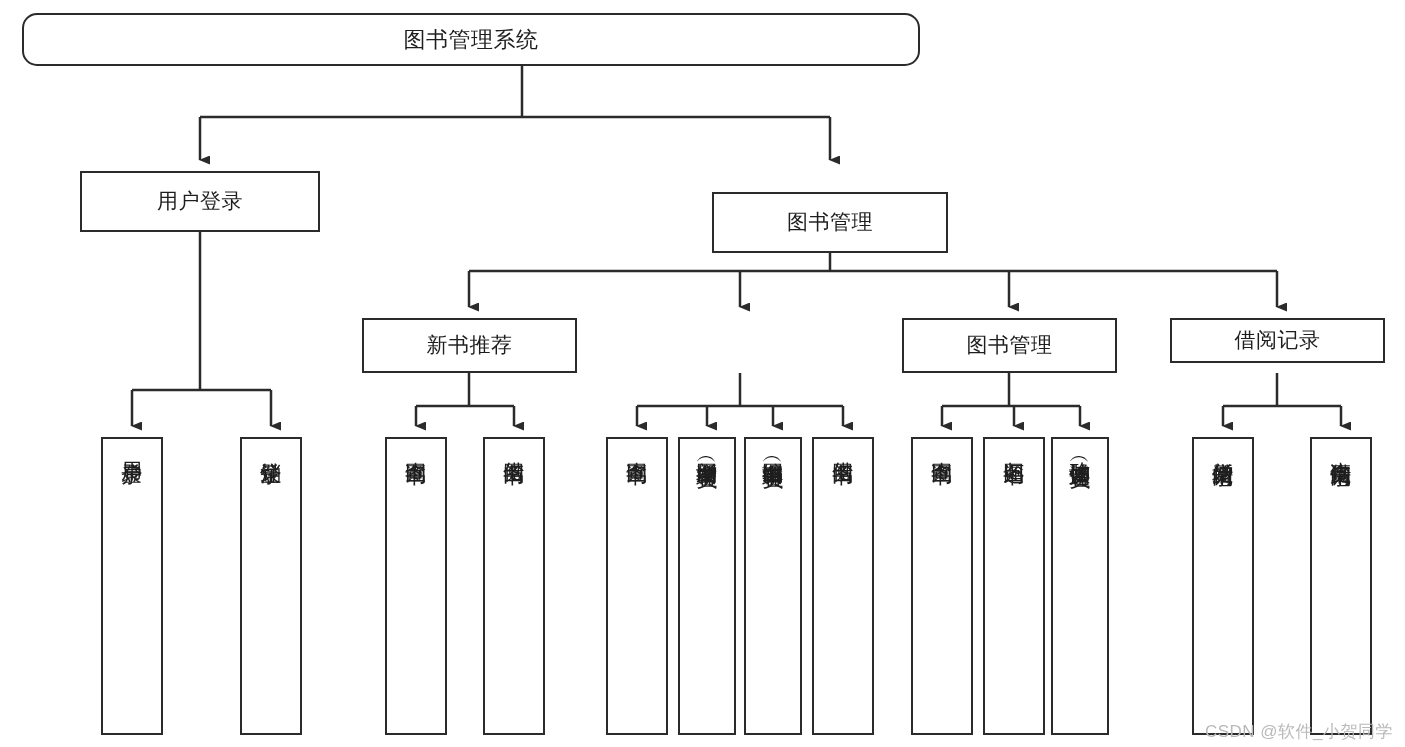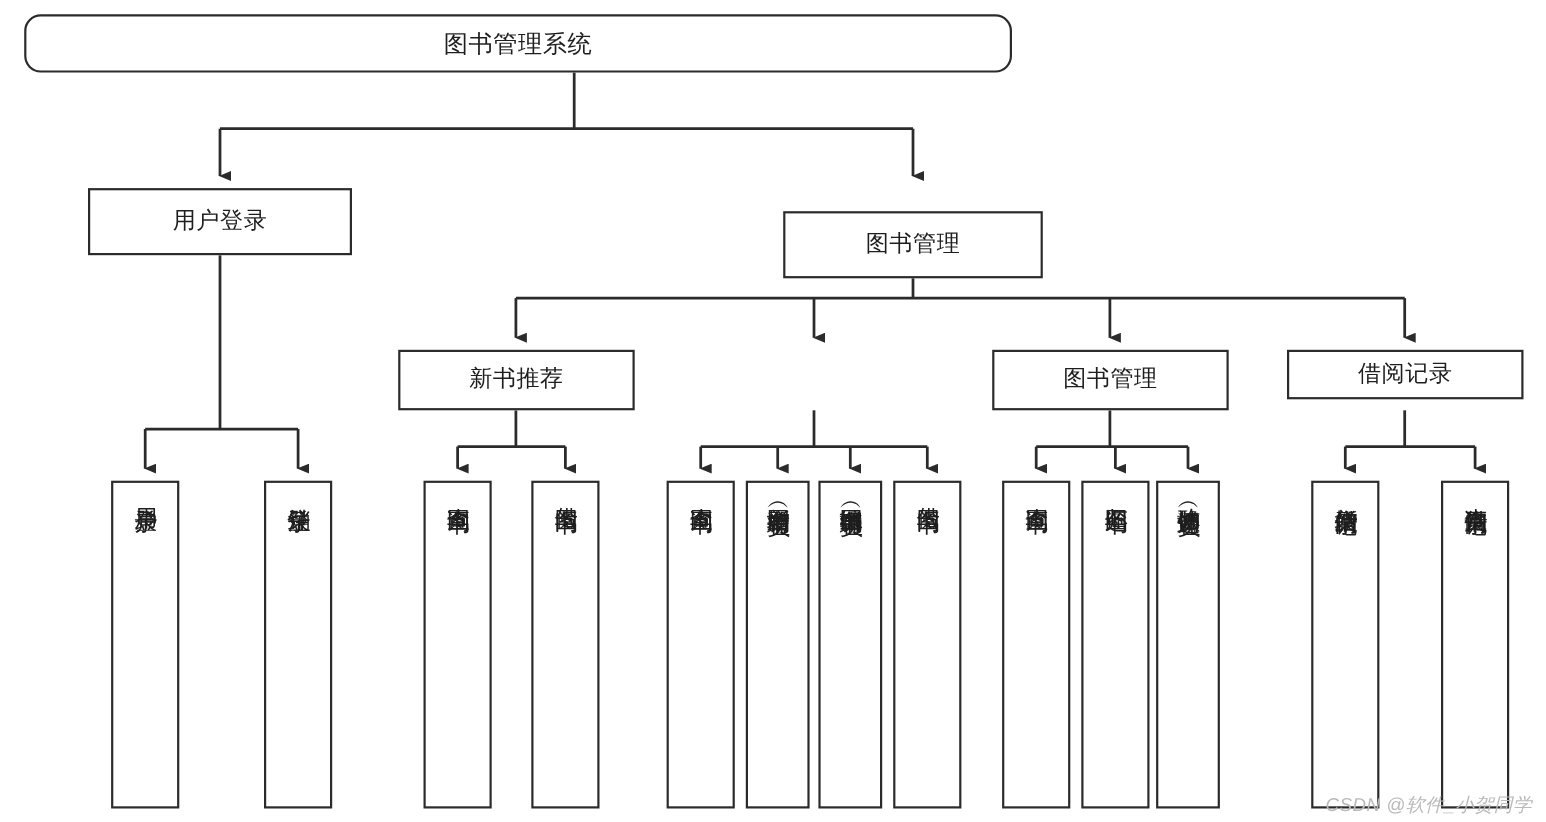--- a/index.html
+++ b/index.html
@@ -58,21 +58,20 @@
     max-height: 100%;
   }
   .watermark {
     position: absolute;
     right: 12px;
     bottom: 4px;
     font-size: 17px;
     color: #b9b9b9;
     letter-spacing: 0.5px;
     white-space: nowrap;
-    font-style: italic;
   }
 </style>
 </head>
 <body>
 
 <div id="diagram-root">
 
   <svg class="edges" viewBox="0 0 1405 747" xmlns="http://www.w3.org/2000/svg">
     <defs>
       <marker id="arrowhead" markerWidth="9" markerHeight="11" refX="4.5" refY="10" orient="auto" markerUnits="userSpaceOnUse">

